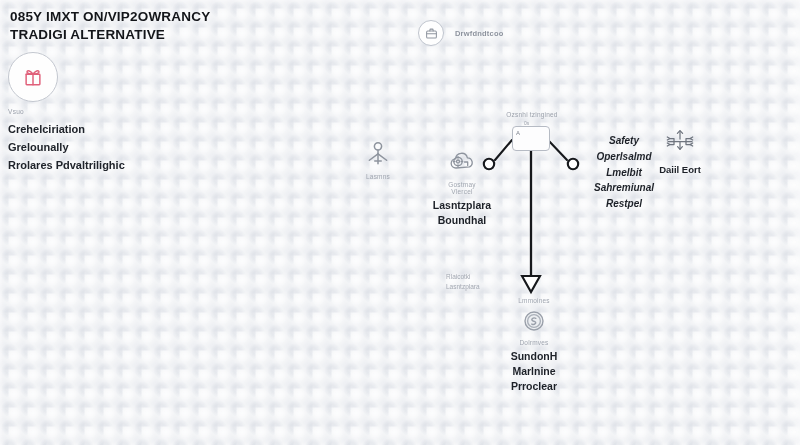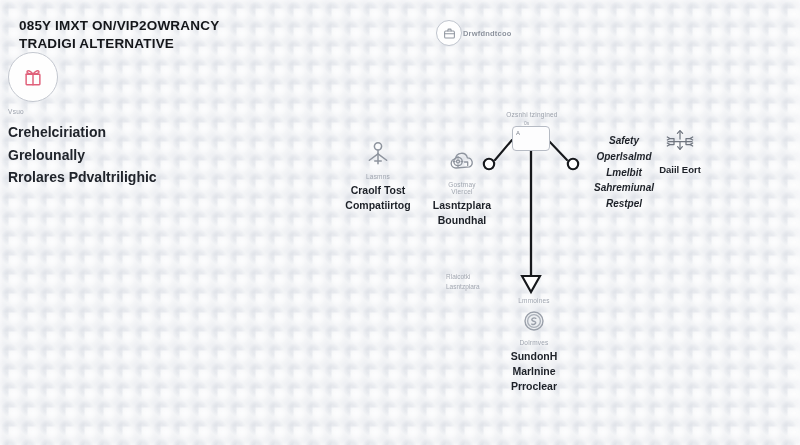--- a/index.html
+++ b/index.html
@@ -52,21 +52,21 @@
     top: 8px;
     width: 250px;
   }
   #diagram-title {
     font-size: 13.5px;
     font-weight: bold;
     letter-spacing: 0.2px;
     line-height: 1.35;
     color: #14161a;
     filter: blur(0.45px);
-    margin: 9px;
+    margin: 0;
     white-space: pre-line;
   }
 
   #brand-badge {
     position: absolute;
     left: 8px;
     top: 52px;
     width: 48px;
     height: 48px;
     border-radius: 50%;
@@ -86,37 +86,37 @@
     width: 190px;
   }
   #caption-eyebrow {
     font-size: 6.5px;
     color: #9aa0ab;
     letter-spacing: 0.3px;
     margin: 0 0 6px 0;
     filter: blur(0.55px);
   }
   #caption-lines {
-    font-size: 14px;
+    font-size: 11px;
     font-weight: bold;
     color: #20242b;
     line-height: 1.62;
     margin: 0;
     white-space: pre-line;
     filter: blur(0.5px);
   }
 
   
   #top-chip {
     position: absolute;
-    left: 436px;
+    left: 418px;
     top: 20px;
     display: flex;
     align-items: center;
-    gap: 1px;
+    gap: 11px;
     filter: blur(0.6px);
   }
   #top-chip-icon {
     width: 24px;
     height: 24px;
     border-radius: 50%;
     border: 1px solid #bfc4cd;
     background: #fefefe;
     display: flex;
     align-items: center;
@@ -297,22 +297,20 @@
     <div class="node-icon">
       <svg width="28" height="28" viewBox="0 0 24 24" fill="none" stroke="#8e949e" stroke-width="1.3" stroke-linecap="round" stroke-linejoin="round">
         <circle cx="12" cy="4.6" r="3.1"></circle>
         <path d="M12 7.7 V11"></path>
         <path d="M4.6 16.5 L12 11 L19.4 16.5"></path>
         <path d="M12 11 V19.5"></path>
         <path d="M9.2 17.2 h5.6"></path>
       </svg>
     </div>
     <div class="node-eyebrow">Lasmns</div>
-    <div class="node-label">Craolf Tost
-Compatiirtog</div>
   </div>
 
   <div class="node" style="left:462px; top:146px;">
     <div class="node-icon">
       <svg width="30" height="26" viewBox="0 0 30 26" fill="none" stroke="#8e949e" stroke-width="1.3" stroke-linecap="round" stroke-linejoin="round">
         <path d="M9 18 a4.6 4.6 0 0 1 -0.4 -9.2 A6 6 0 0 1 20.4 7.8 a4.8 4.8 0 0 1 2.1 9.1 Z"></path>
         <circle cx="11" cy="11.5" r="4.2"></circle>
         <circle cx="11" cy="11.5" r="1.5"></circle>
         <path d="M11 6.6 V8.2 M11 14.8 V16.4 M6.3 11.5 H7.9 M14.1 11.5 H15.7"></path>
         <path d="M17.5 12 l3.2 0 l0 3.4"></path>

